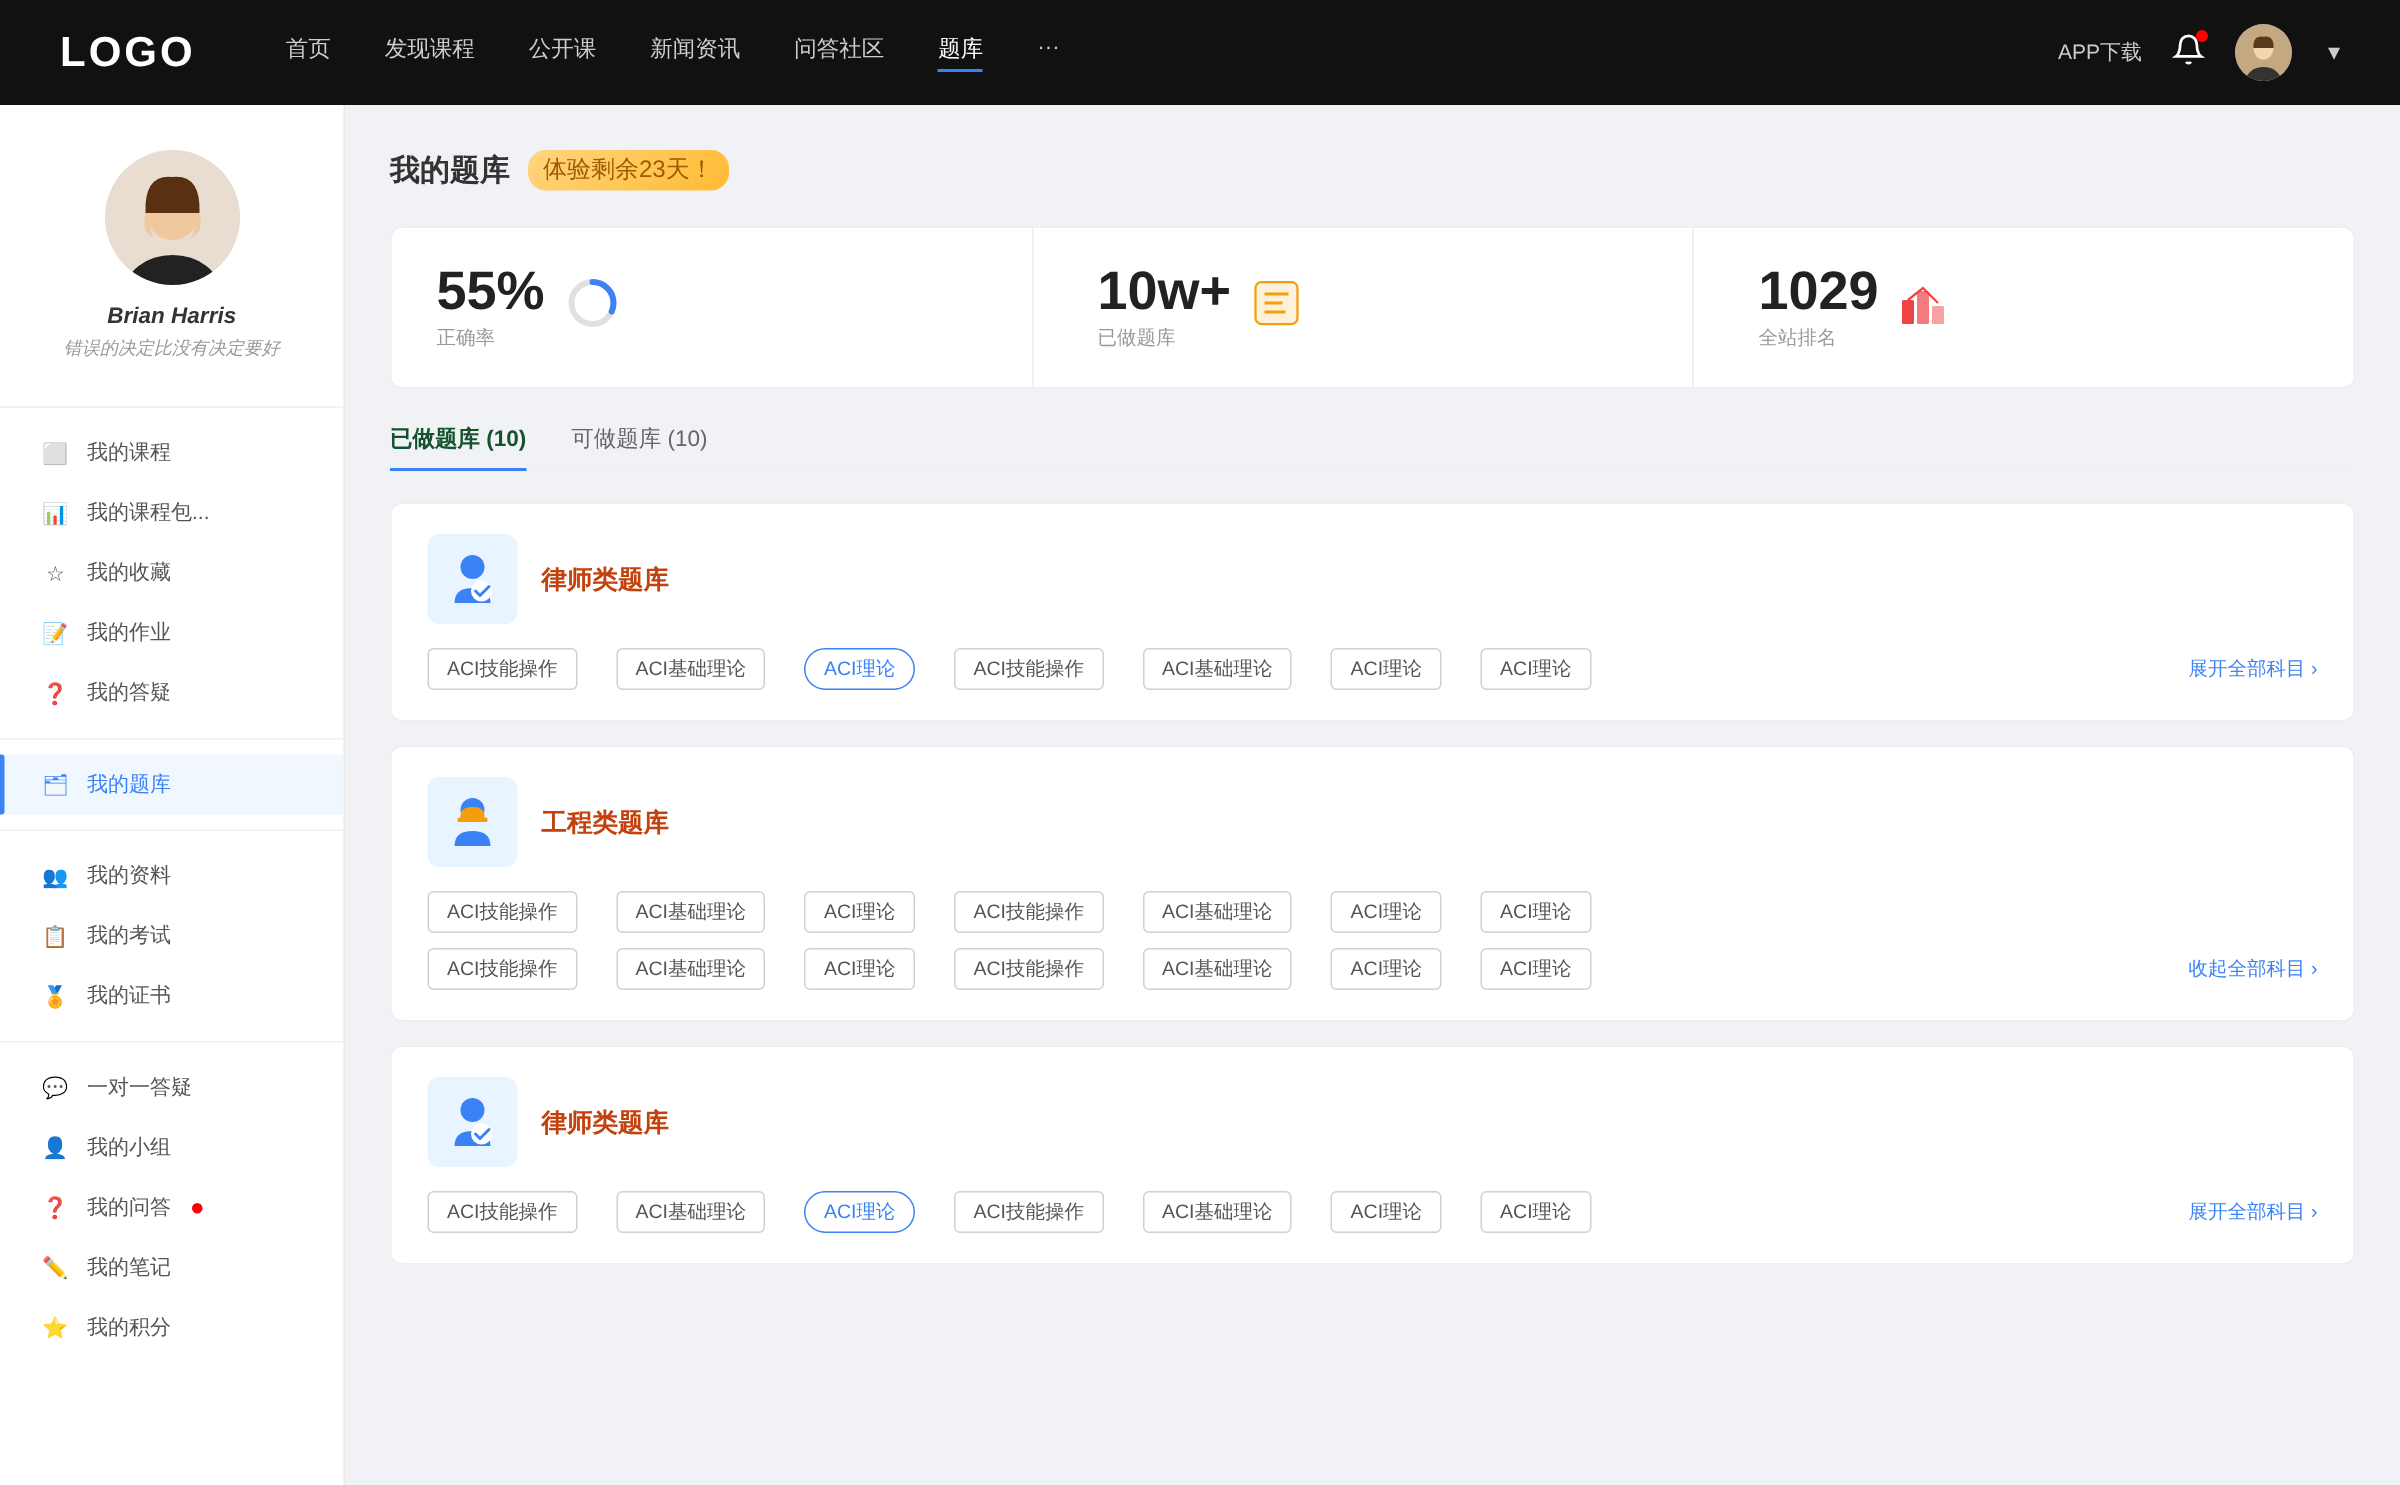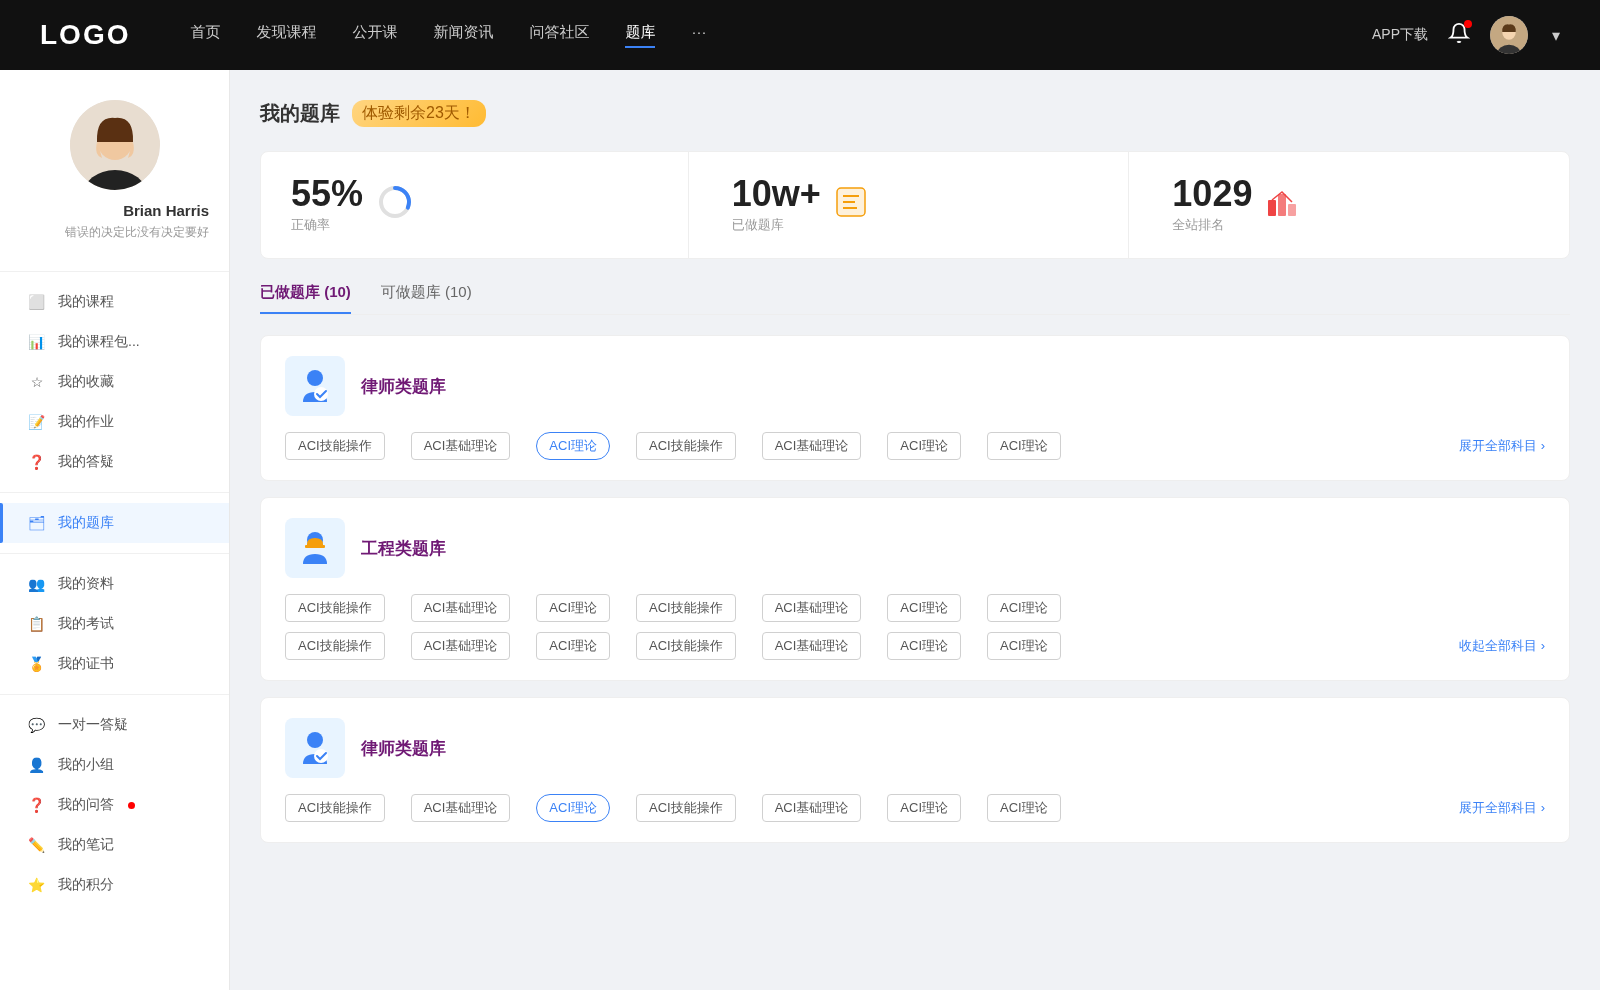--- a/index.html
+++ b/index.html
@@ -22,21 +22,21 @@
     .navbar-dropdown { color: #ccc; cursor: pointer; margin-left: 4px; }
 
     
     .page-wrap { display: flex; margin-top: 70px; min-height: 920px; }
 
     
     .sidebar {
       width: 230px; background: #fff; padding: 30px 0 20px; flex-shrink: 0;
       border-right: 1px solid #e8e8e8; min-height: 920px;
     }
-    .sidebar-profile { text-align: right; padding: 0 20px 20px; }
+    .sidebar-profile { text-align: center; padding: 0 20px 20px; font-style: italic; }
     .sidebar-avatar { width: 90px; height: 90px; border-radius: 50%; background: #e8e0d8; margin: 0 auto 12px; overflow: hidden; display: flex; align-items: center; justify-content: center; }
     
     .sidebar-name { font-size: 15px; font-weight: 600; color: #333; margin-bottom: 5px; }
     .sidebar-motto { font-size: 12px; color: #999; }
     .sidebar-divider { height: 1px; background: #f0f0f0; margin: 10px 0; }
     .sidebar-menu { }
     .sidebar-item {
       display: flex; align-items: center; gap: 12px; padding: 11px 28px;
       cursor: pointer; color: #555; font-size: 14px; position: relative;
     }
@@ -61,27 +61,27 @@
     .stat-item { flex: 1; padding: 24px 30px; display: flex; align-items: center; gap: 14px; border-right: 1px solid #eee; }
     .stat-item:last-child { border-right: none; }
     .stat-text { }
     .stat-value { font-size: 36px; font-weight: 700; color: #222; line-height: 1; }
     .stat-label { font-size: 13px; color: #999; margin-top: 4px; }
     .stat-icon { font-size: 28px; }
 
     
     .tabs-row { display: flex; gap: 30px; margin-bottom: 20px; border-bottom: 1px solid #eee; padding-bottom: 0; }
     .tab-item { font-size: 15px; color: #666; cursor: pointer; padding-bottom: 10px; }
-    .tab-item.active { color: #701a75; border-bottom: 2px solid #3b82f6; font-weight: 600; }
+    .tab-item.active { color: #14532d; border-bottom: 2px solid #3b82f6; font-weight: 600; }
 
     
     .bank-card { background: #fff; border-radius: 8px; margin-bottom: 16px; padding: 20px 24px; border: 1px solid #eee; }
     .bank-card-header { display: flex; align-items: center; gap: 16px; margin-bottom: 16px; }
     .bank-icon { width: 60px; height: 60px; border-radius: 8px; background: #e8f4ff; display: flex; align-items: center; justify-content: center; }
-    .bank-title { font-size: 17px; font-weight: 600; color: #701a75; }
+    .bank-title { font-size: 17px; font-weight: 600; color: #c2410c; }
     .tags-row { display: flex; flex-wrap: wrap; gap: 26px; align-items: center; }
     .tag {
       border: 1px solid #d0d0d0; border-radius: 4px; padding: 4px 12px;
       font-size: 13px; color: #555; cursor: pointer; white-space: nowrap;
     }
     .tag.active-tag { border-color: #3b82f6; color: #3b82f6; background: #fff; border-radius: 20px; }
     .tags-expand { font-size: 13px; color: #3b82f6; cursor: pointer; margin-left: auto; white-space: nowrap; }
     .tags-row-2 { margin-top: 10px; }
 
     

